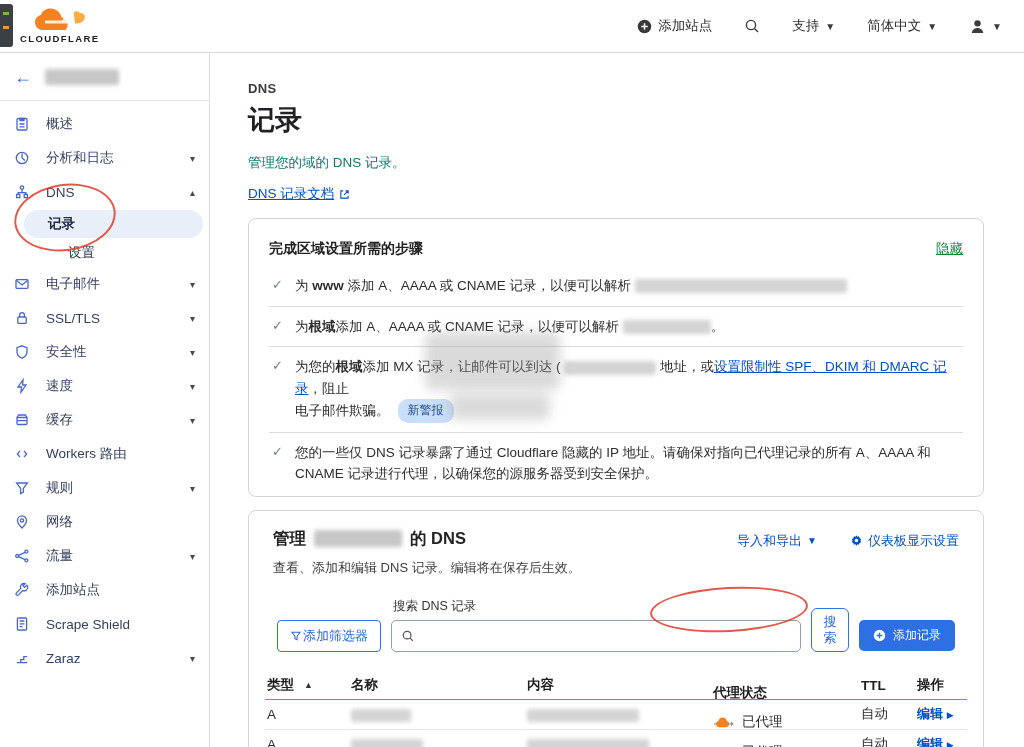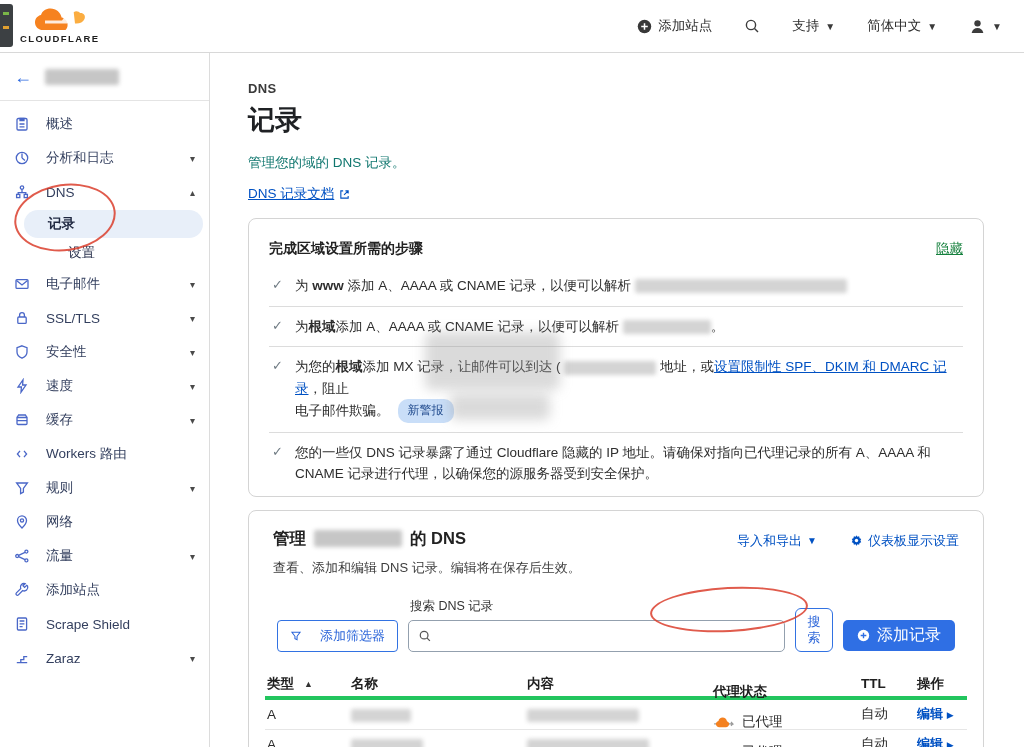--- a/index.html
+++ b/index.html
@@ -61,38 +61,38 @@
   b{font-weight:700;}
   
   .card-manage{margin-top:13px;padding:17px 16px 0;height:303px;position:relative;}
   .mg-head{display:flex;justify-content:space-between;align-items:center;padding:0 8px;}
   .mg-title{font-size:16.5px;font-weight:700;color:#222;display:flex;align-items:center;gap:8px;}
   .mg-links{display:flex;align-items:center;gap:33px;font-size:13px;color:#0051c3;margin-top:4px;}
   .mg-link{display:flex;align-items:center;gap:5px;cursor:pointer;}
   .mg-desc{font-size:13px;color:#3c3c3c;margin-top:9px;padding:0 8px;}
   .search-row{display:flex;align-items:flex-end;gap:10px;margin-top:21px;padding:0 12px;}
   .filter-btn{height:32px;border:1px solid #3272e2;border-radius:4px;color:#2a64d9;
-              background:#fff;font-size:13px;display:flex;align-items:center;gap:18px;
+              background:#fff;font-size:13px;display:flex;align-items:center;gap:1px;
               padding:0 12px;cursor:pointer;white-space:nowrap;}
   .search-col{flex:1;display:flex;flex-direction:column;}
   .search-label{font-size:12.5px;color:#333;margin:0 0 5px 2px;}
   .search-box{height:32px;border:1px solid #93a0ae;border-radius:5px;display:flex;
               align-items:center;padding:0 9px;background:#fff;}
   .search-box input{border:none;outline:none;flex:1;font-size:13px;margin-left:7px;
                     font-family:inherit;background:transparent;}
   .search-btn{height:44px;width:38px;border:1px solid #3272e2;border-radius:6px;color:#2a64d9;
               background:#fff;font-size:13px;line-height:1.25;text-align:center;cursor:pointer;
               display:flex;flex-direction:column;align-items:center;justify-content:center;}
   .add-btn{height:31px;background:#2f6fe4;border:none;border-radius:5px;color:#fff;
-           font-size:16px;display:flex;align-items:center;gap:7px;padding:0 14px;
+           font-size:12px;display:flex;align-items:center;gap:7px;padding:0 14px;
            cursor:pointer;margin-bottom:1px;white-space:nowrap;}
   
   .dtable{margin-top:20px;font-size:13.5px;}
   .trow,.thead{display:flex;align-items:center;padding:0 2px;}
-  .thead{height:28px;font-weight:700;color:#1f1f1f;border-bottom:4px solid #22c55e;}
+  .thead{height:28px;font-weight:700;color:#1f1f1f;border-bottom:1px solid #22c55e;}
   .trow{height:30px;border-bottom:1px solid #e6e6e6;color:#2d2d2d;}
   .trow:last-child{border-bottom:none;}
   .c-type{width:84px;display:flex;align-items:center;gap:6px;}
   .c-name{width:176px;}
   .c-content{width:186px;}
   .c-proxy{width:148px;display:flex;align-items:center;gap:8px;margin-top:16px;}
   .c-ttl{width:56px;}
   .c-action{flex:1;text-align:left;}
   .sort{font-size:9px;margin-left:4px;color:#333;}
   .edit-link{color:#0051c3;font-weight:700;font-size:13px;cursor:pointer;}

